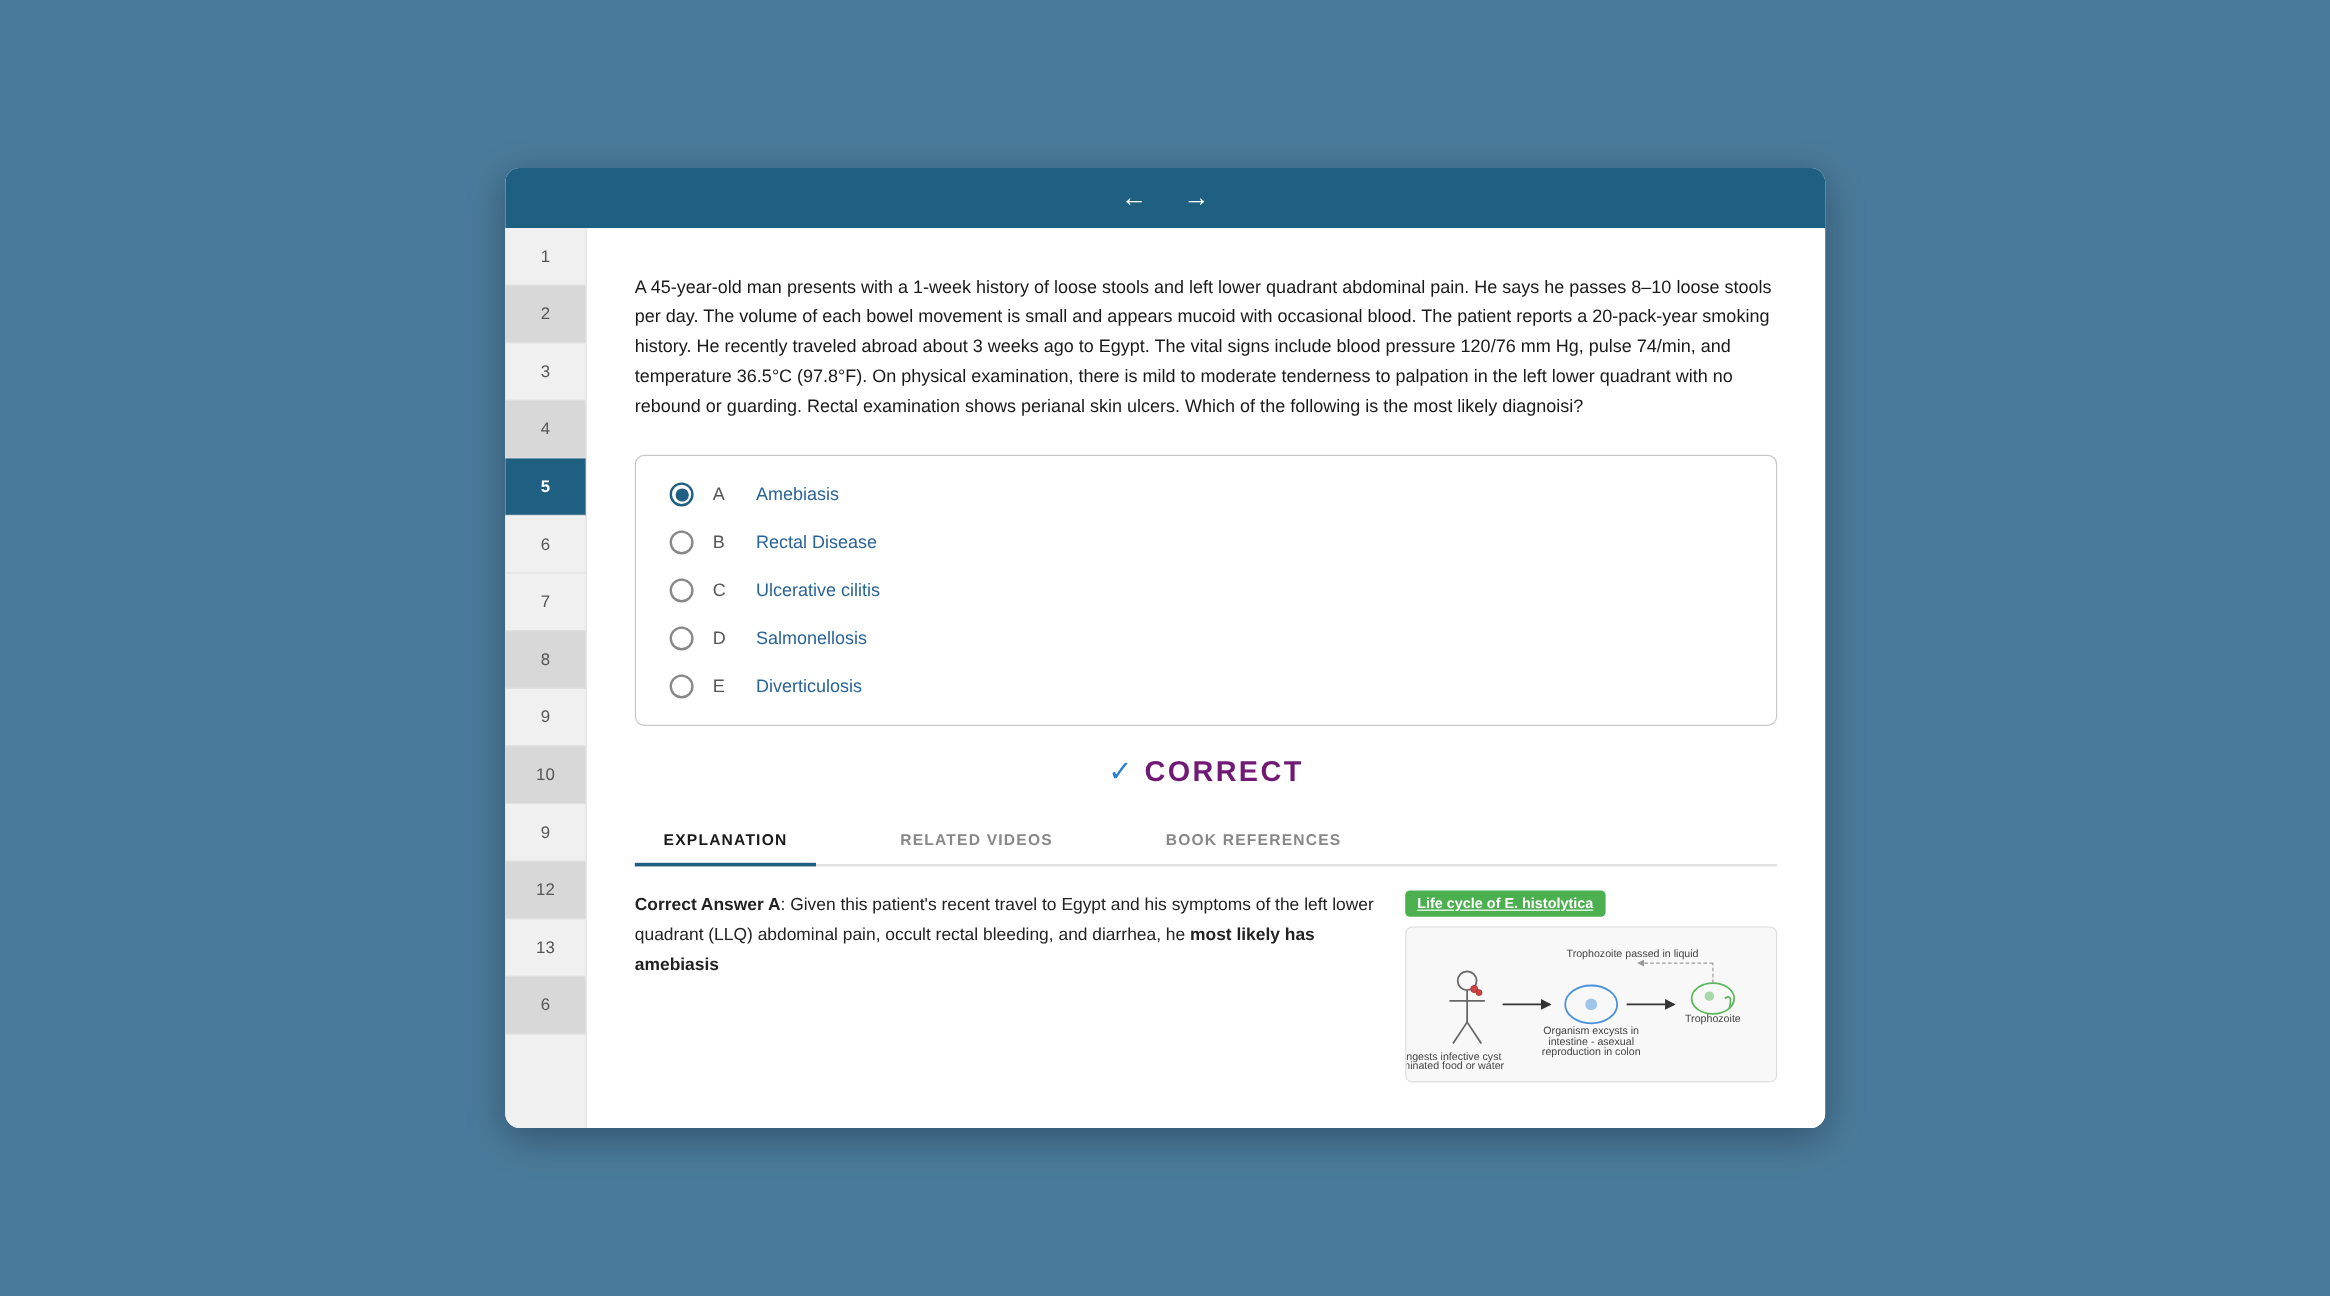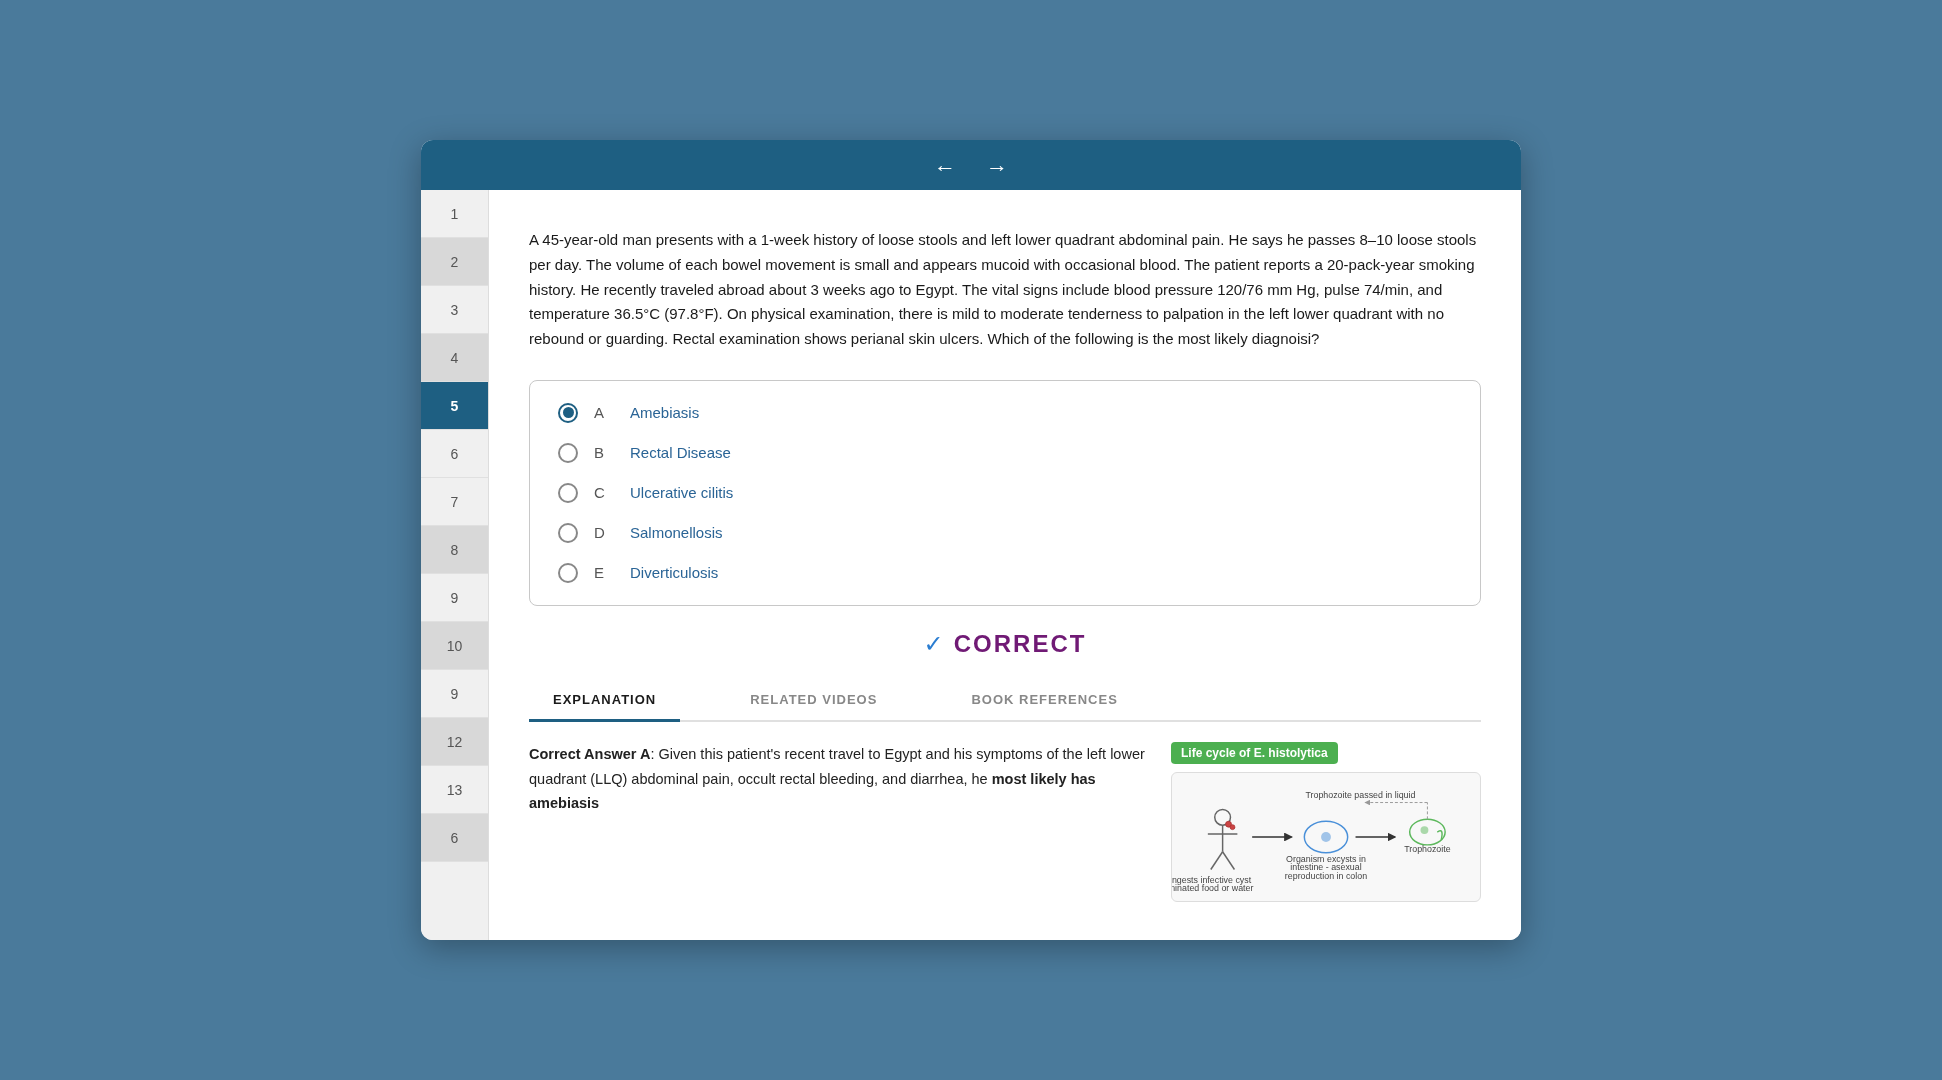--- a/index.html
+++ b/index.html
@@ -181,20 +181,21 @@
     }
     .diagram-label {
       background: #4caf50;
       color: white;
       font-size: 12px;
       font-weight: 600;
       padding: 4px 10px;
       border-radius: 4px;
       margin-bottom: 8px;
       display: inline-block;
+      text-decoration: underline;
     }
     .diagram-placeholder {
       width: 100%;
       height: 130px;
       background: #f8f8f8;
       border: 1px solid #ddd;
       border-radius: 6px;
       display: flex;
       align-items: center;
       justify-content: center;

